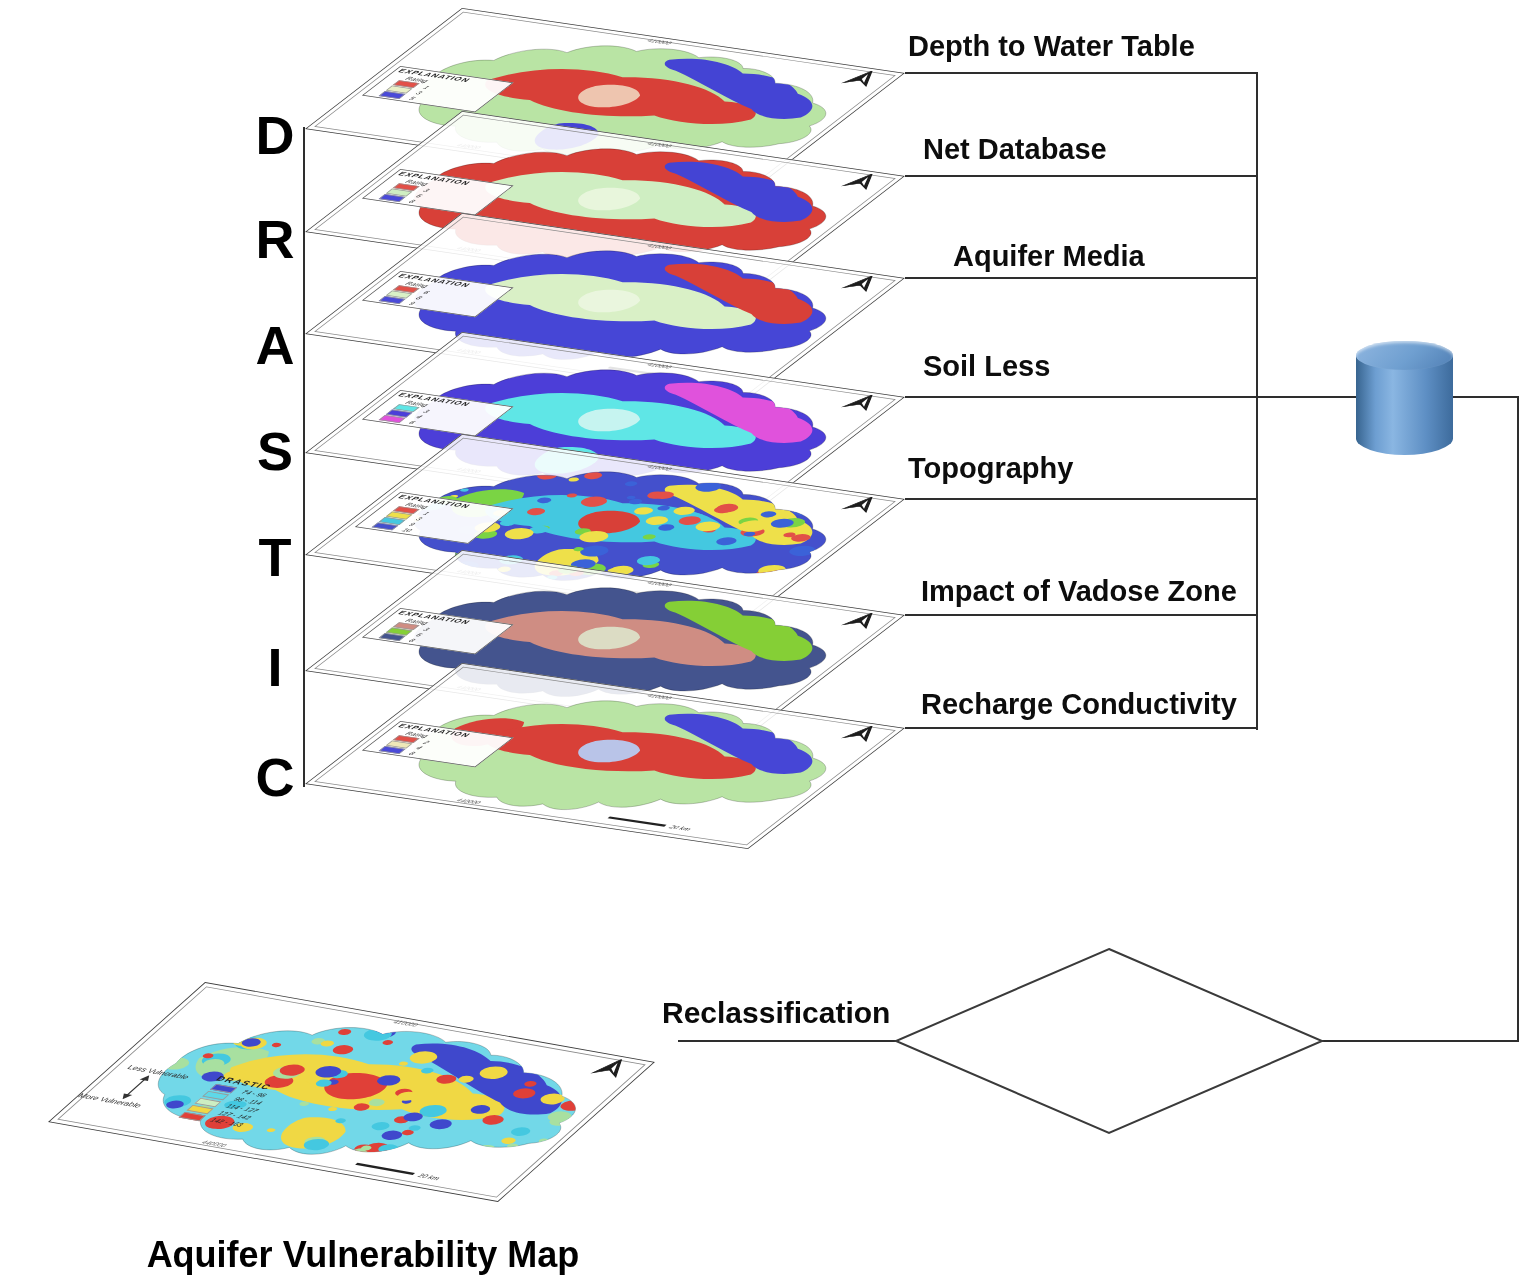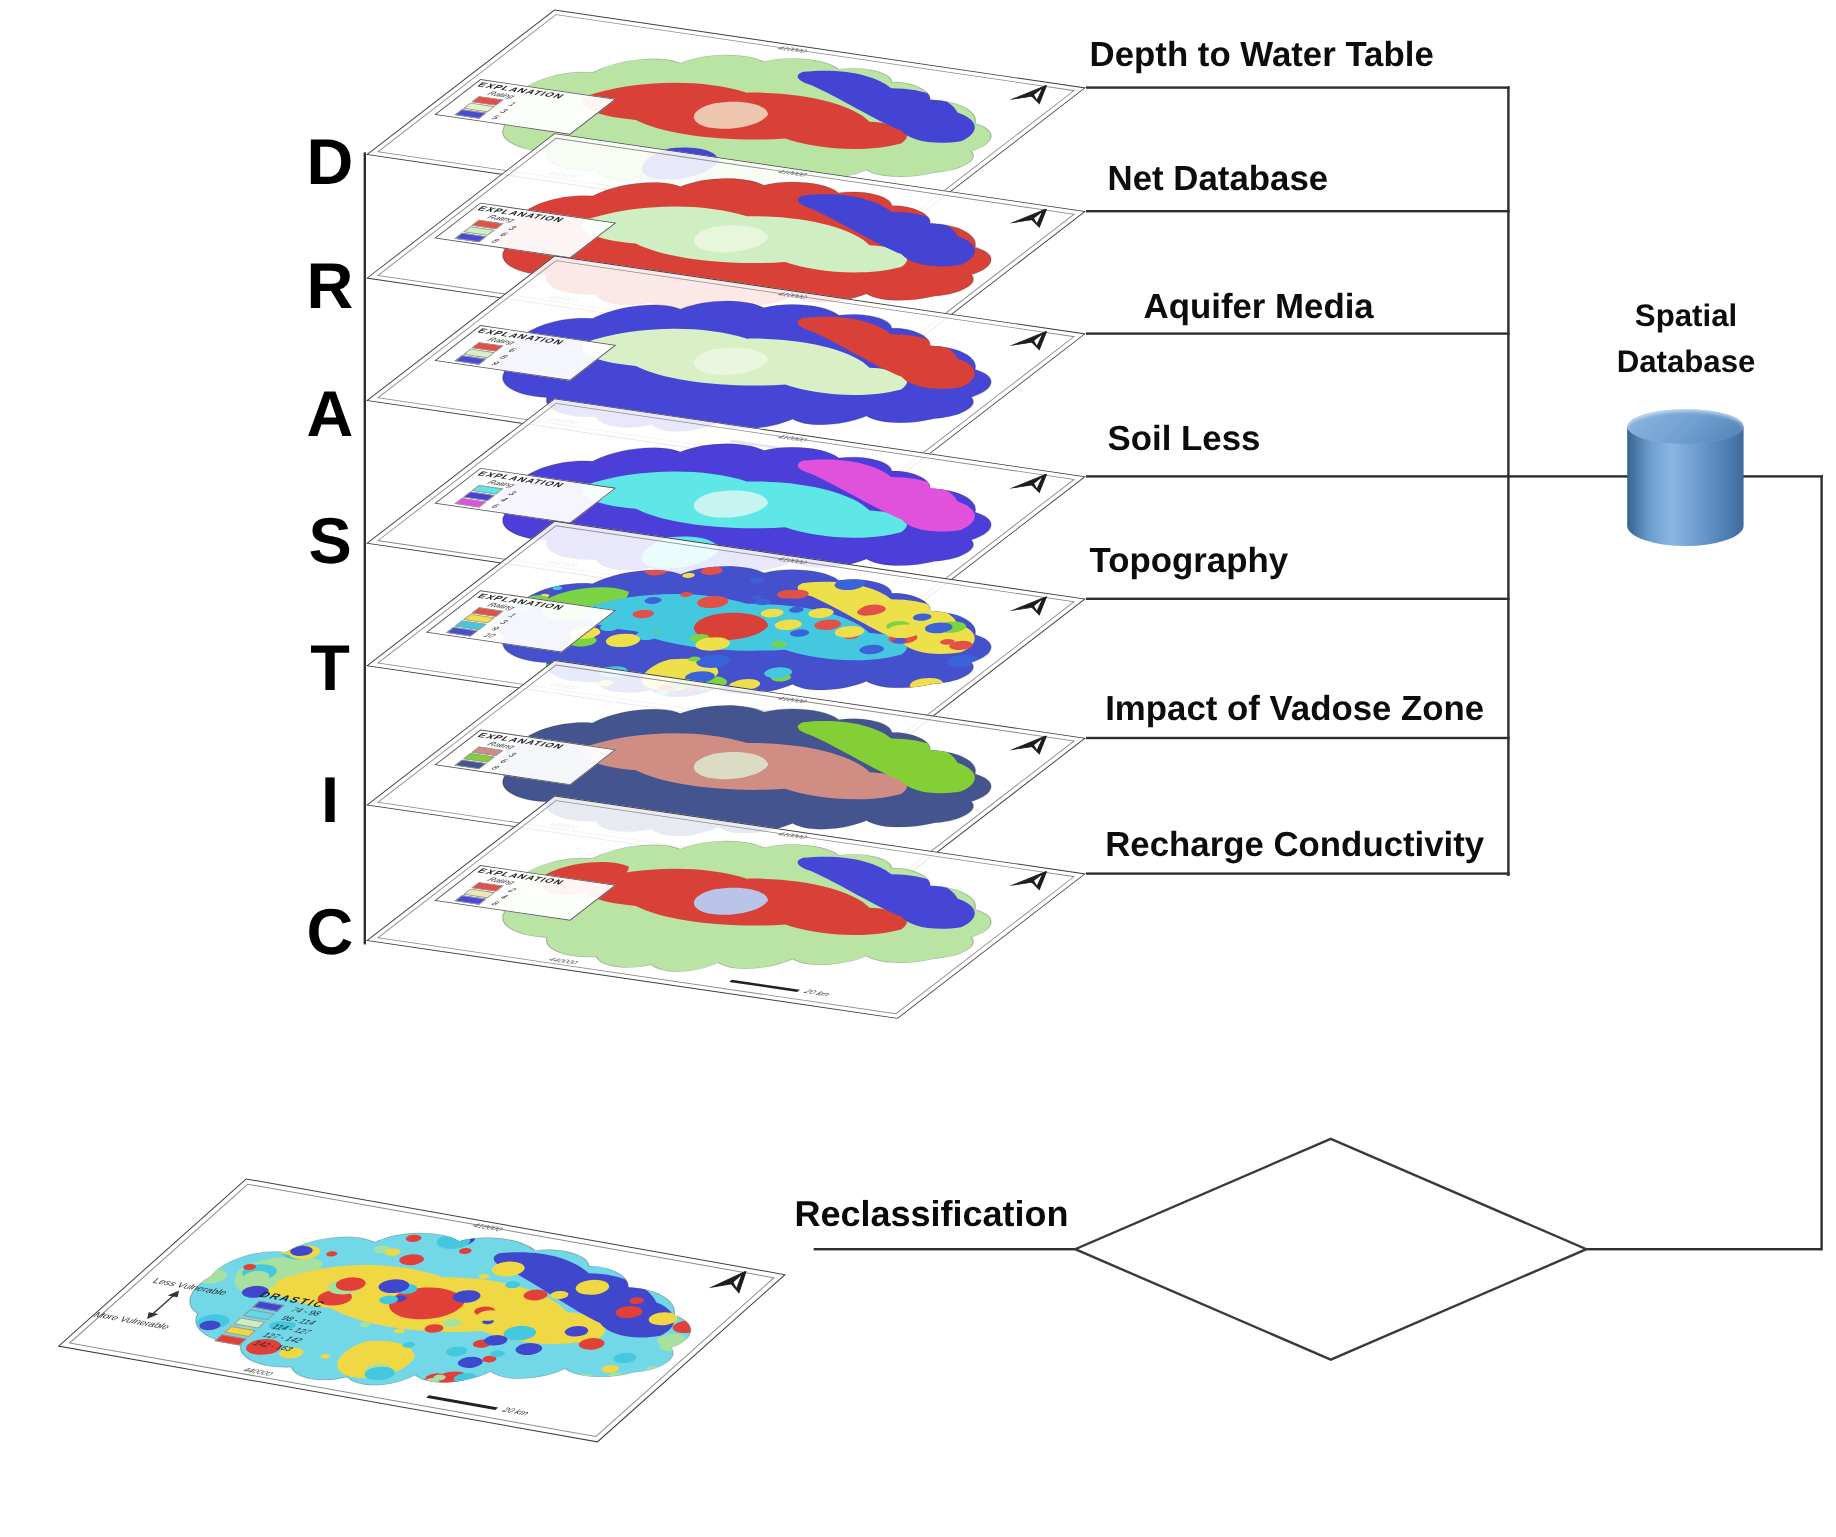--- a/index.html
+++ b/index.html
@@ -476,24 +476,20 @@
   <div id="plabels">
       <div class="param-label" style="left: 908px; top: 30px;">Depth to Water Table</div>
       <div class="param-label" style="left: 923px; top: 133px;">Net Database</div>
       <div class="param-label" style="left: 921px; top: 240px; margin-left: 32px;">Aquifer Media</div>
       <div class="param-label" style="left: 923px; top: 350px;">Soil Less</div>
       <div class="param-label" style="left: 908px; top: 452px;">Topography</div>
       <div class="param-label" style="left: 921px; top: 575px;">Impact of Vadose Zone</div>
       <div class="param-label" style="left: 921px; top: 688px;">Recharge Conductivity</div>
     </div>
 
-  <div class="dbtext">
-    <div>Spatial</div>
-    <div>Database</div>
-  </div>
   <div class="cyl">
     <div class="cyl-body"></div>
     <div class="cyl-top"></div>
   </div>
 
   <svg class="diamond-svg" width="440" height="200">
     <polygon points="220,8 433,100 220,192 7,100" fill="#ffffff" stroke="#3a3a3a" stroke-width="2"></polygon>
   </svg>
 
   <div class="reclass">Reclassification</div>
@@ -644,13 +640,14 @@
         </svg>
         <div class="coordlab" style="left: 185px; top: 2px;">410000</div>
         <div class="coordlab" style="left: 140px; top: 186px;">440000</div>
         <div class="scalebar" style="left: 282px; top: 180px;">
           <span class="sb-line"></span>
           <span class="sb-txt">20 km</span>
         </div>
       </div>
     </div>
 
+  <div class="out-title">Aquifer Vulnerability Map</div>
 </div>
 
 </body></html>

